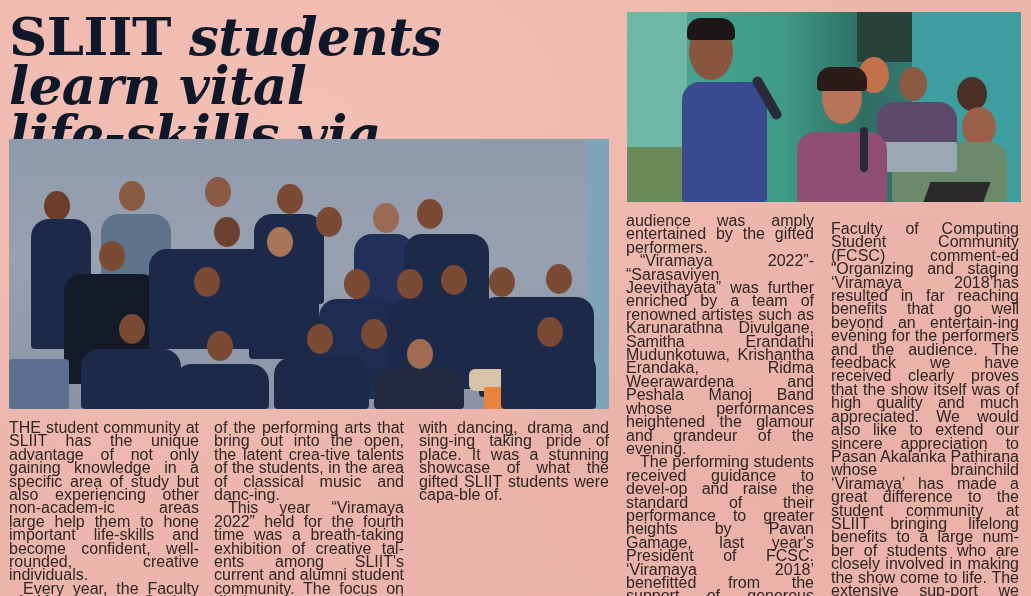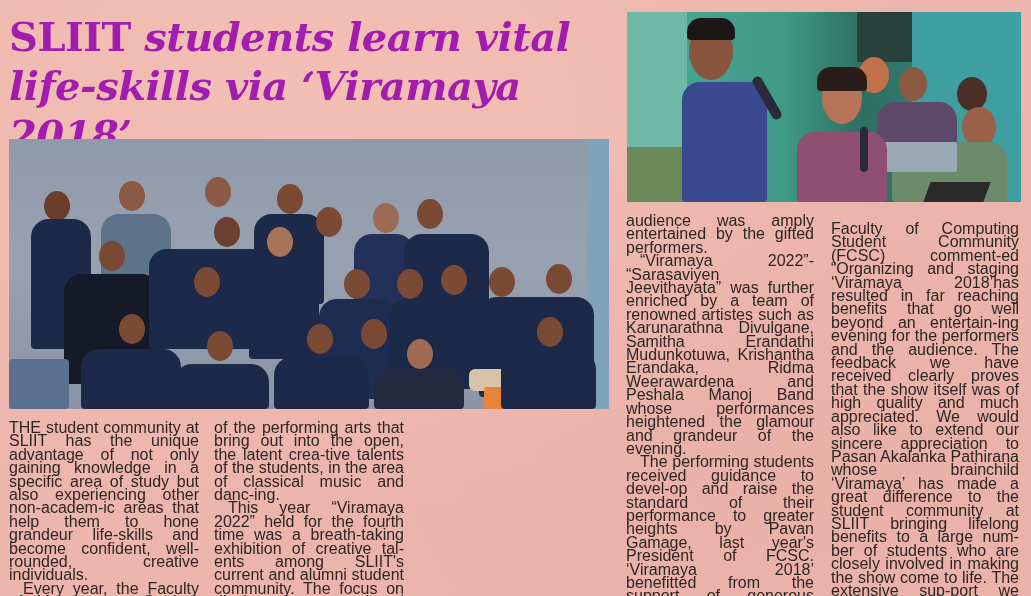--- a/index.html
+++ b/index.html
@@ -1,21 +1,21 @@
 <!DOCTYPE html>
 <html><head>
 <meta charset="utf-8">
 <style>
   html,body{margin:0;padding:0;}
   body{width:1031px;height:596px;background:#eeb8ae;overflow:hidden;position:relative;font-family:"DejaVu Serif",serif;color:#2b2322;}
   .paper{position:absolute;inset:0;background:
     radial-gradient(ellipse at 30% 20%, rgba(255,210,200,0.35), rgba(0,0,0,0) 60%),
     radial-gradient(ellipse at 80% 80%, rgba(220,160,150,0.25), rgba(0,0,0,0) 60%),
     #edb6ac;}
-  .headline{position:absolute;left:9px;top:12px;width:600px;font-family:"DejaVu Serif",serif;font-weight:bold;font-size:40px;line-height:49px;color:#a21caf;letter-spacing:-0.5px;}
+  .headline{position:absolute;left:9px;top:12px;width:600px;font-family:"DejaVu Serif",serif;font-weight:bold;font-size:53px;line-height:49px;color:#0f172a;letter-spacing:-0.5px;}
   .headline .l2{font-style:italic;}
   .headline .brand{font-style:normal;}
   .headline .it{font-style:italic;}
   .photo{position:absolute;overflow:hidden;}
   .photo-group{left:9px;top:139px;width:600px;height:270px;background:linear-gradient(180deg,#8f9aab 0%,#98a1b0 45%,#8a94a6 100%);}
   .photo-group .wall-right{position:absolute;right:0;top:0;width:22px;height:100%;background:#7fa3b8;}
   .head{position:absolute;width:26px;height:30px;border-radius:50%;background:#7b4a35;}
   .hair{position:absolute;width:28px;height:14px;border-radius:14px 14px 4px 4px;background:#1c1717;}
   .shirt{position:absolute;border-radius:18px 18px 4px 4px;background:#1d2948;}
   .photo-stage{left:627px;top:12px;width:394px;height:190px;background:linear-gradient(90deg,#4ea99a 0%,#3e9a84 40%,#2f6e63 60%,#3f8f8a 100%);}
@@ -105,28 +105,29 @@
   <div class="hair" style="left:60px;top:6px;width:48px;height:22px;"></div>
   <div class="shirt" style="left:55px;top:70px;width:85px;height:120px;background:#3a4a8e;"></div>
   <div style="position:absolute;left:135px;top:62px;width:10px;height:48px;background:#2a2a3a;transform:rotate(-30deg);border-radius:5px;"></div>
   <div class="head" style="left:195px;top:60px;width:40px;height:52px;background:#b87458;"></div>
   <div class="hair" style="left:190px;top:55px;width:50px;height:24px;background:#2a1c18;"></div>
   <div class="shirt" style="left:170px;top:120px;width:90px;height:70px;background:#8e4f72;"></div>
   <div style="position:absolute;left:233px;top:115px;width:8px;height:45px;background:#2a2a3a;border-radius:4px;"></div>
 </div>
 
 <div class="body-text col1">
-  <p class="first">THE student community at SLIIT has the unique advantage of not only gaining knowledge in a specific area of study but also experiencing other non-academ-ic areas that help them to hone grandeur life-skills and become confident, well-rounded, creative individuals.</p>
+  <p class="first">THE student community at SLIIT has the unique advantage of not only gaining knowledge in a specific area of study but also experiencing other non-academ-ic areas large help them to hone important life-skills and become confident, well-rounded, creative individuals.</p>
   <p>Every year, the Faculty of Management Student Community at SLIIT stages an extravaganza</p>
 </div>
 <div class="body-text col2">
   <p class="first">of the performing arts that bring out into the open, the latent crea-tive talents of the students, in the area of classical music and danc-ing.</p>
   <p>This year “Viramaya 2022” held for the fourth time was a breath-taking exhibition of creative tal-ents among SLIIT's current and alumni student community. The focus on display was on oriental and classical performing arts</p>
 </div>
 <div class="body-text col3">
+  <p class="first">with dancing, drama and sing-ing taking pride of place. It was a stunning showcase of what the gifted SLIIT students were capa-ble of.</p>
 </div>
 <div class="body-text col4">
   <p class="first">audience was amply entertained by the gifted performers.</p>
   <p>“Viramaya 2022”- “Sarasaviyen Jeevithayata” was further enriched by a team of renowned artistes such as Karunarathna Divulgane, Samitha Erandathi Mudunkotuwa, Krishantha Erandaka, Ridma Weerawardena and Peshala Manoj Band whose performances heightened the glamour and grandeur of the evening.</p>
   <p>The performing students received guidance to devel-op and raise the standard of their performance to greater heights by Pavan Gamage, last year's President of FCSC. ‘Viramaya 2018’ benefitted from the support of generous sponsors, especially the Main Sponsor, Sri Lanka Telecom and SLIIT Photography Partner – the Media Unit., Faculty of Computing,</p>
   <p>Akila Wijesundara, President,</p>
 </div>
 <div class="body-text col5">
   <p class="first">Faculty of Computing Student Community (FCSC) comment-ed “Organizing and staging ‘Viramaya 2018’has resulted in far reaching benefits that go well beyond an entertain-ing evening for the performers and the audience. The feedback we have received clearly proves that the show itself was of high quality and much appreciated. We would also like to extend our sincere appreciation to Pasan Akalanka Pathirana whose brainchild ‘Viramaya’ has made a great difference to the student community at SLIIT bringing lifelong benefits to a large num-ber of students who are closely involved in making the show come to life. The extensive sup-port we have received from the SLIIT Management has helped to embellish the show and define what makes SLIIT an out-standing experience in the life of its students.”</p>
 </div>

